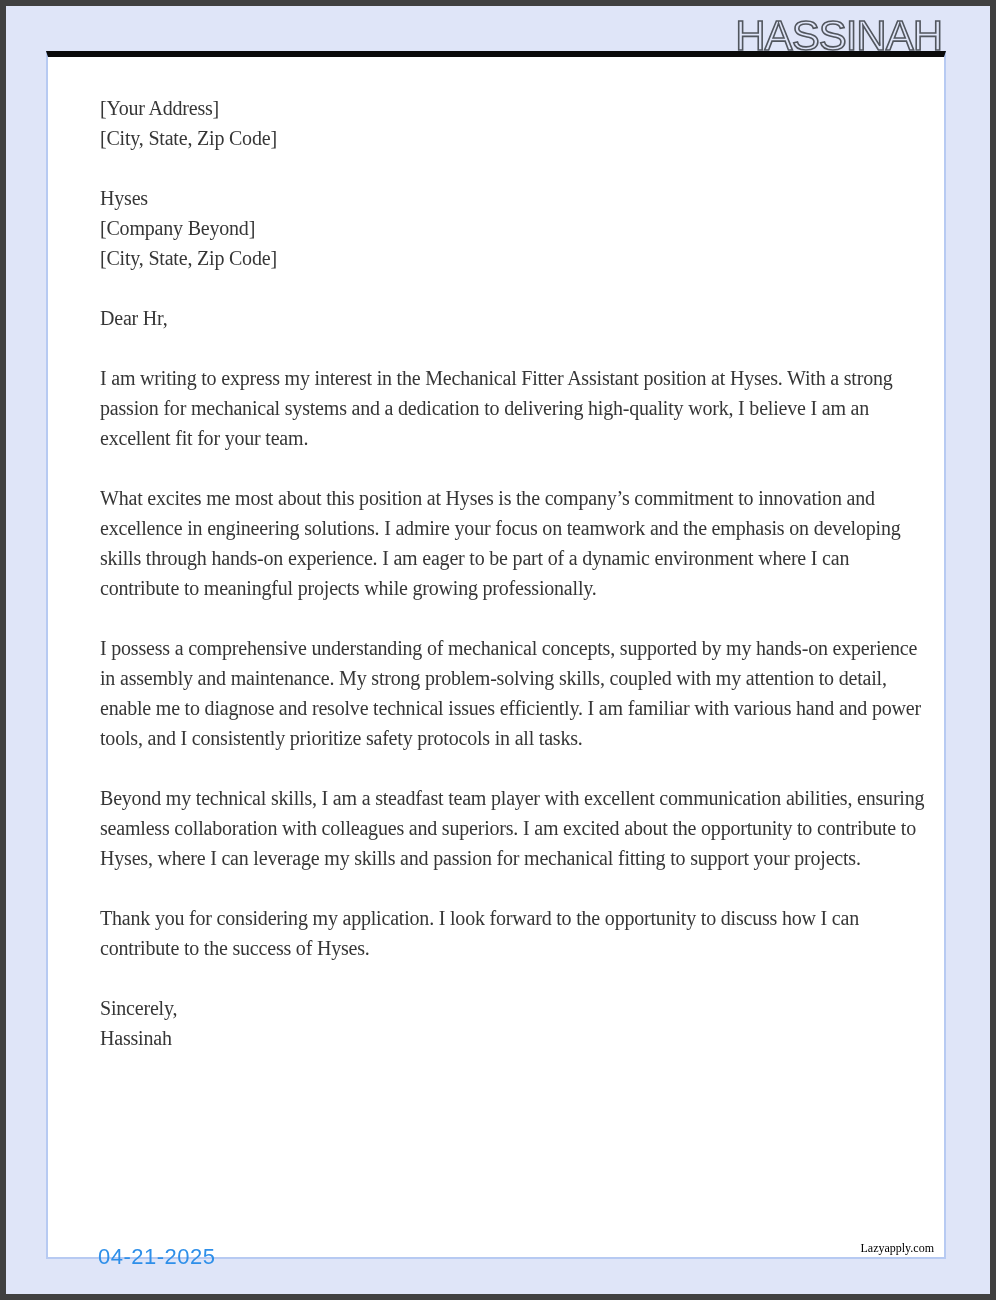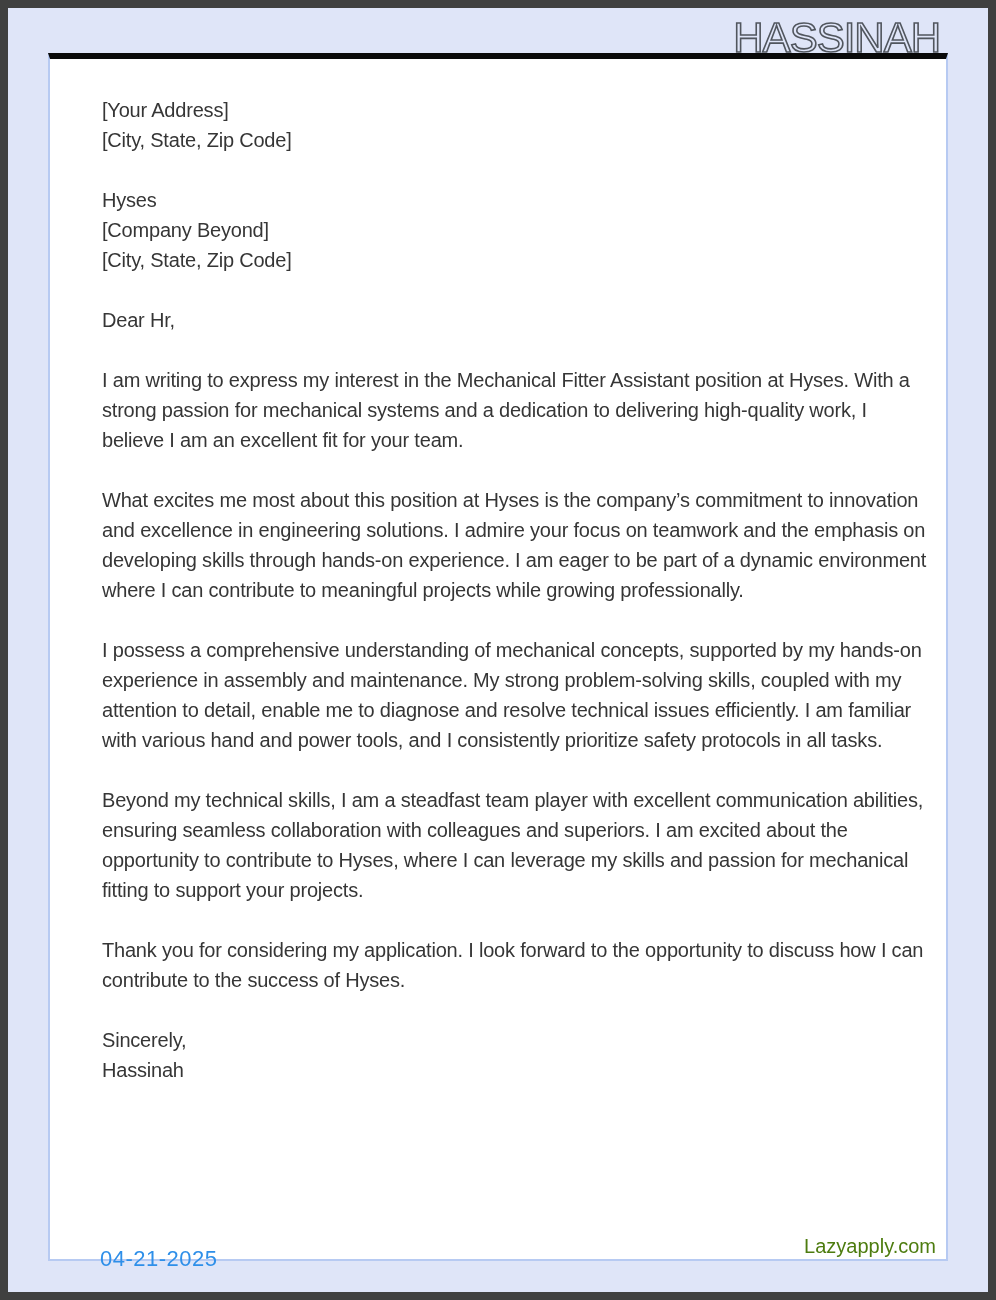--- a/index.html
+++ b/index.html
@@ -4,21 +4,21 @@
 <style>
   * { margin: 0; padding: 0; box-sizing: border-box; }
   html, body { background: #000; }
   body { font-family: "Liberation Sans", "DejaVu Sans", sans-serif; }
 
   .canvas {
     position: relative;
     width: 996px;
     height: 1300px;
     background: #dfe5f8;
-    border: 8px solid #404040;
+    border: 6px solid #404040;
     overflow: hidden;
   }
 
   .brand {
     position: absolute;
     top: 6px;
     right: 48px;
     font-size: 42px;
     font-weight: 400;
     letter-spacing: -1px;
@@ -30,40 +30,41 @@
   .page {
     position: absolute;
     left: 40px;
     top: 45px;
     width: 900px;
     height: 1208px;
     background: #ffffff;
     border: 2px solid #b7caf2;
     border-top: 6px solid #0a0a0a;
     overflow: hidden;
+    font-family: Liberation Serif, serif;
   }
 
   .content {
     padding: 36px 14px 0 52px;
     color: #363636;
     font-size: 20px;
     line-height: 30px;
     letter-spacing: -0.2px;
   }
 
   .block { margin-bottom: 30px; }
   .para  { margin-bottom: 30px; }
   .sig-block div { line-height: 30px; }
 
   .watermark {
     position: absolute;
     right: 10px;
     bottom: 1px;
-    font-size: 20px;
-    color: #4d7c0f;
+    font-size: 12px;
+    color: #000000;
     letter-spacing: 0;
   }
 
   .footer-date {
     position: absolute;
     left: 92px;
     top: 1238px;
     font-size: 22px;
     color: #2e8fe9;
     letter-spacing: 0.5px;

